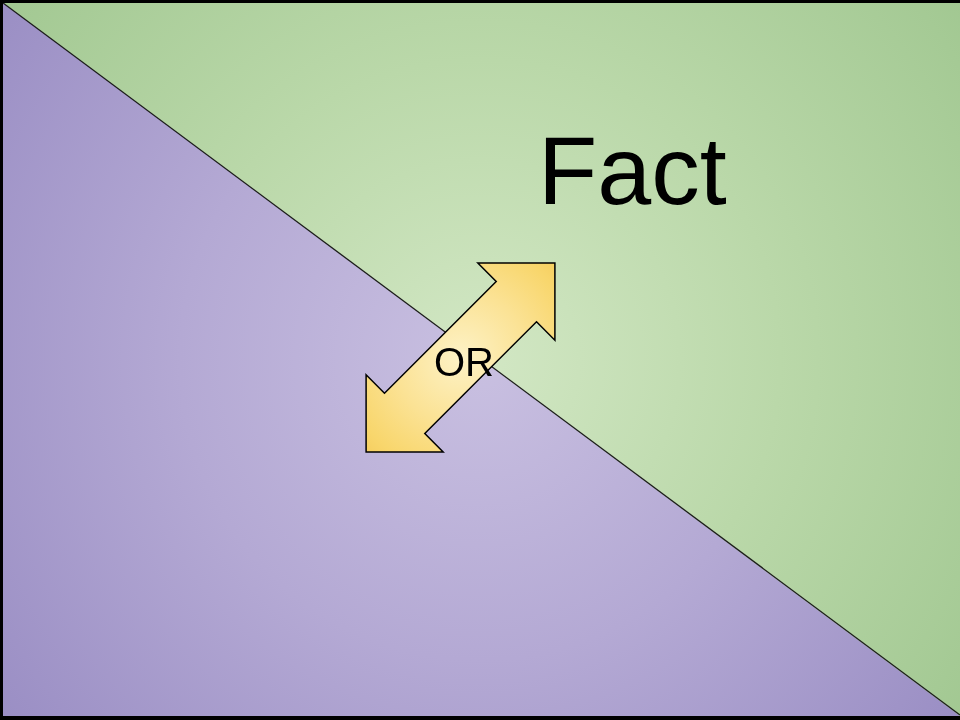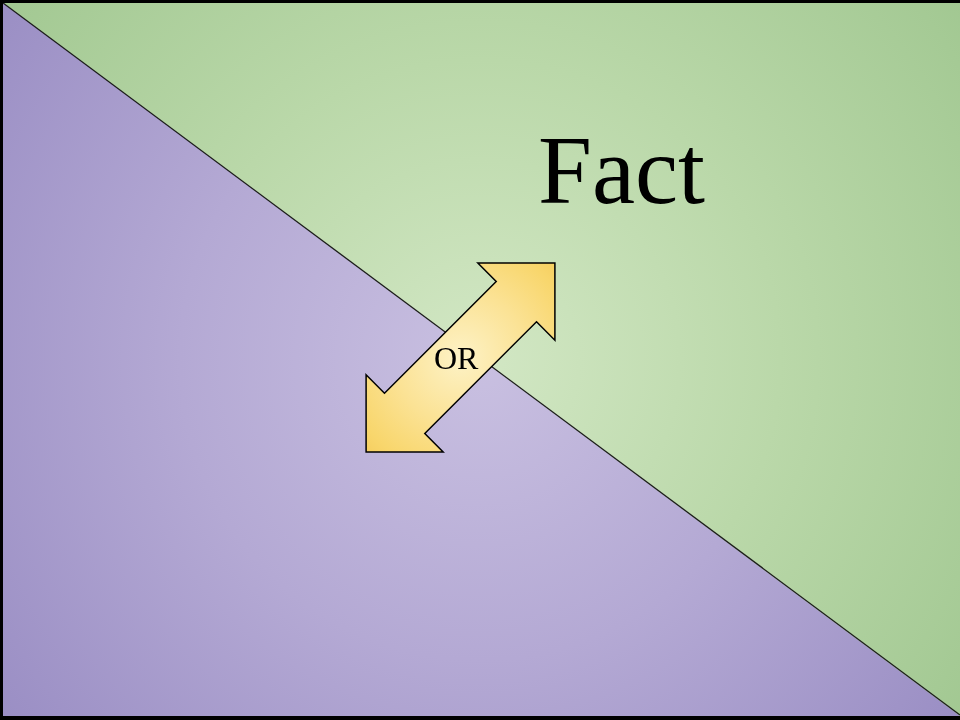--- a/index.html
+++ b/index.html
@@ -4,21 +4,21 @@
 <style>
   html, body { margin: 0; padding: 0; background: #000; }
   * { box-sizing: border-box; }
 
   .frame {
     position: relative;
     width: 960px;
     height: 720px;
     background: var(--frame, #000);
     overflow: hidden;
-    font-family: Liberation Serif, serif;
+    font-family: Liberation Sans, sans-serif;
   }
 
   
   .slide {
     position: absolute;
     left: 3px;
     top: 3px;
     width: 957px;
     height: 713px;
     overflow: hidden;
@@ -60,21 +60,21 @@
 
   .slide-text {
     position: absolute;
     color: var(--text, #000);
     line-height: 1;
     white-space: nowrap;
   }
 
   .fact-text    { left: 535px; top: 119px; font-size: 97px; }
   .fiction-text { left: 129px; top: 479px; font-size: 97px; }
-  .or-text      { left: 431px; top: 339px; font-size: 32px; text-align: right; }
+  .or-text      { left: 431px; top: 339px; font-size: 40px; text-align: right; }
 </style>
 </head>
 <body>
 
 <div class="frame">
   <div class="slide">
 
     <svg class="bg-svg" viewBox="0 0 957 713" aria-hidden="true">
       <defs>
         <radialGradient id="gGreen" gradientUnits="userSpaceOnUse" cx="477" cy="357" r="600">

